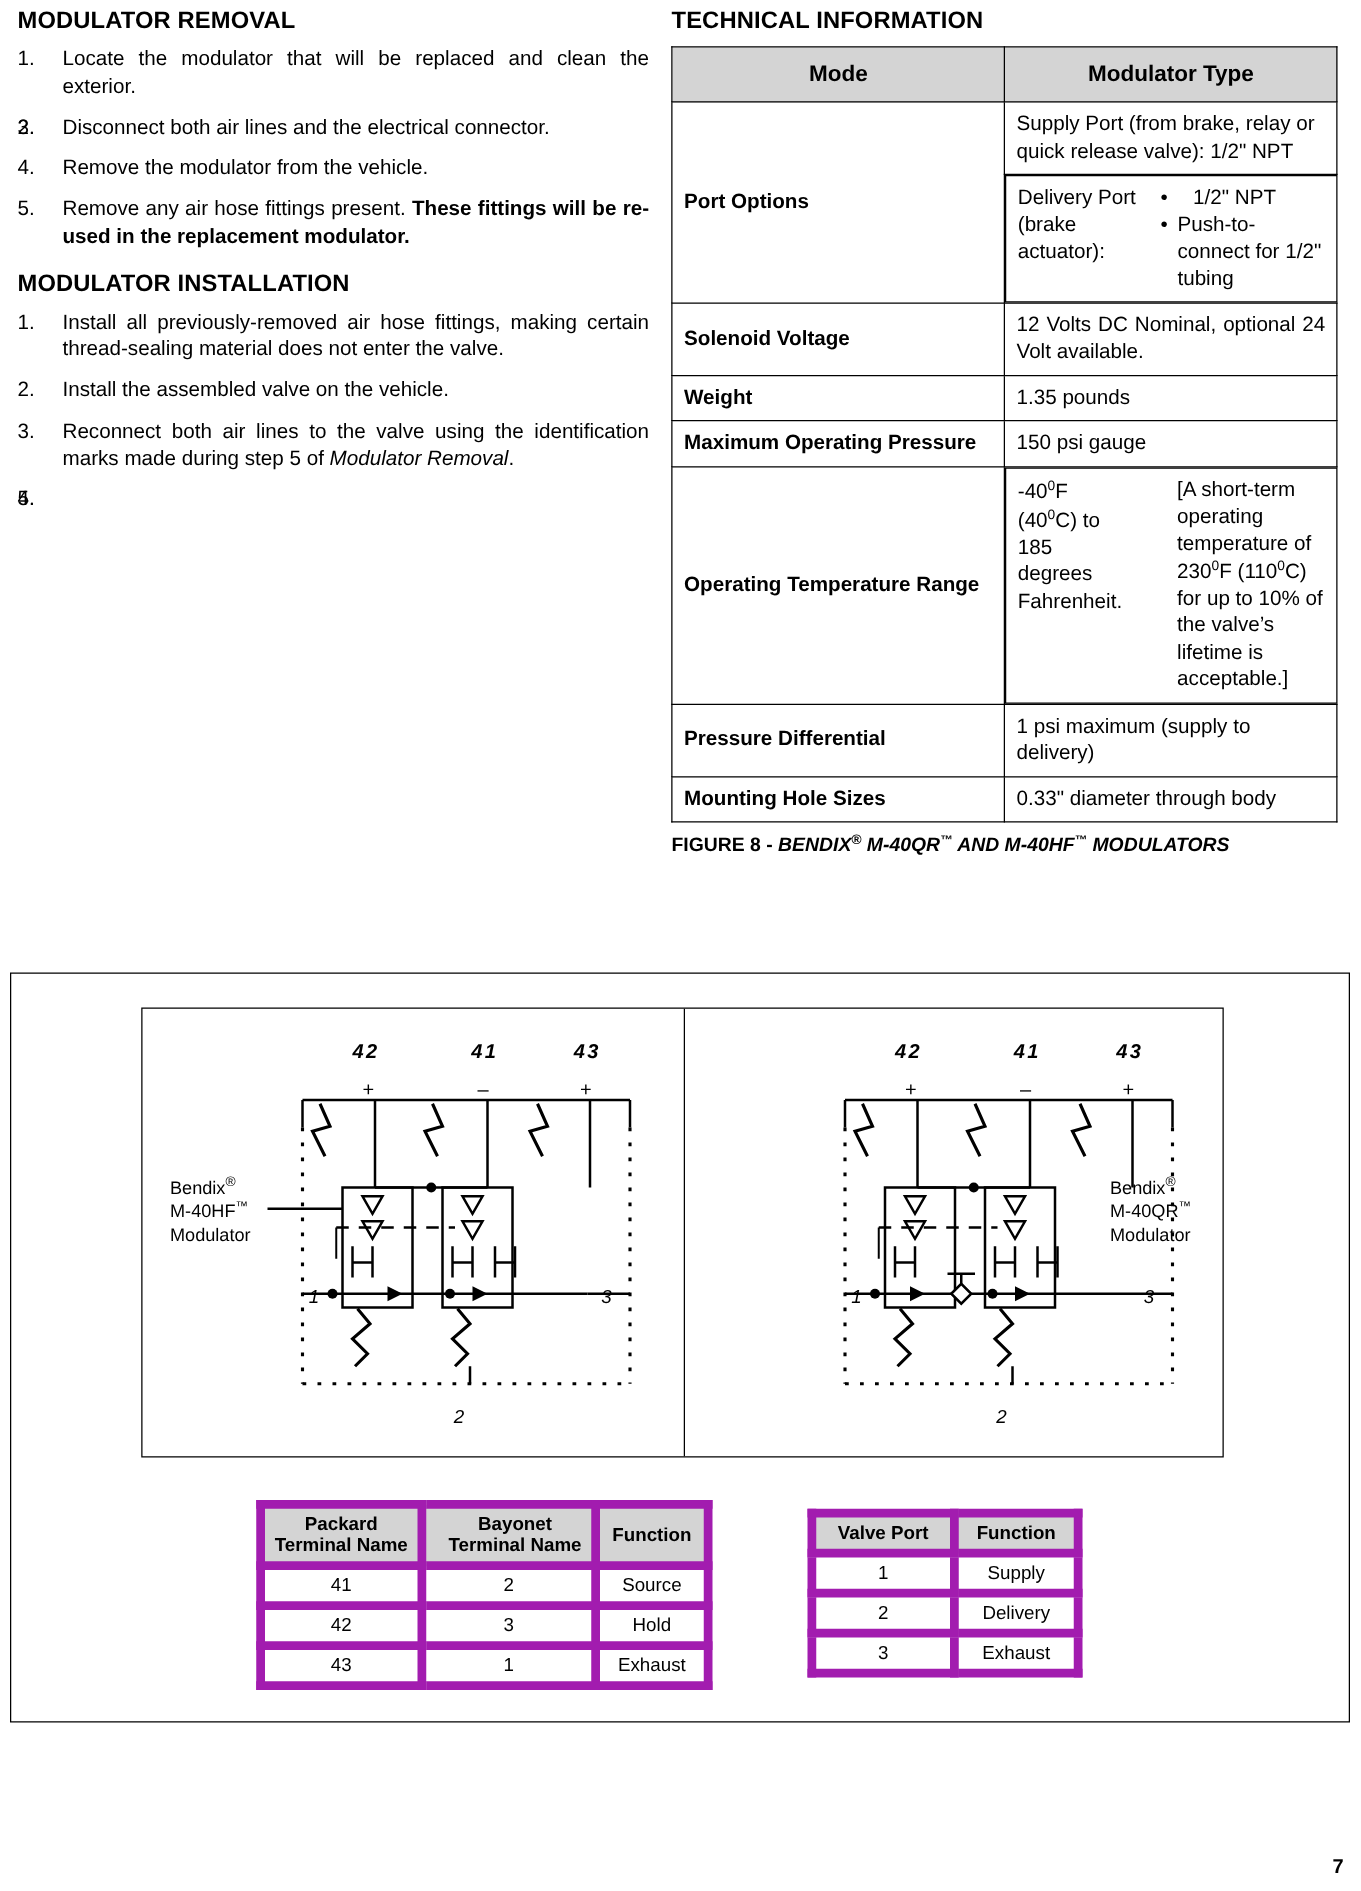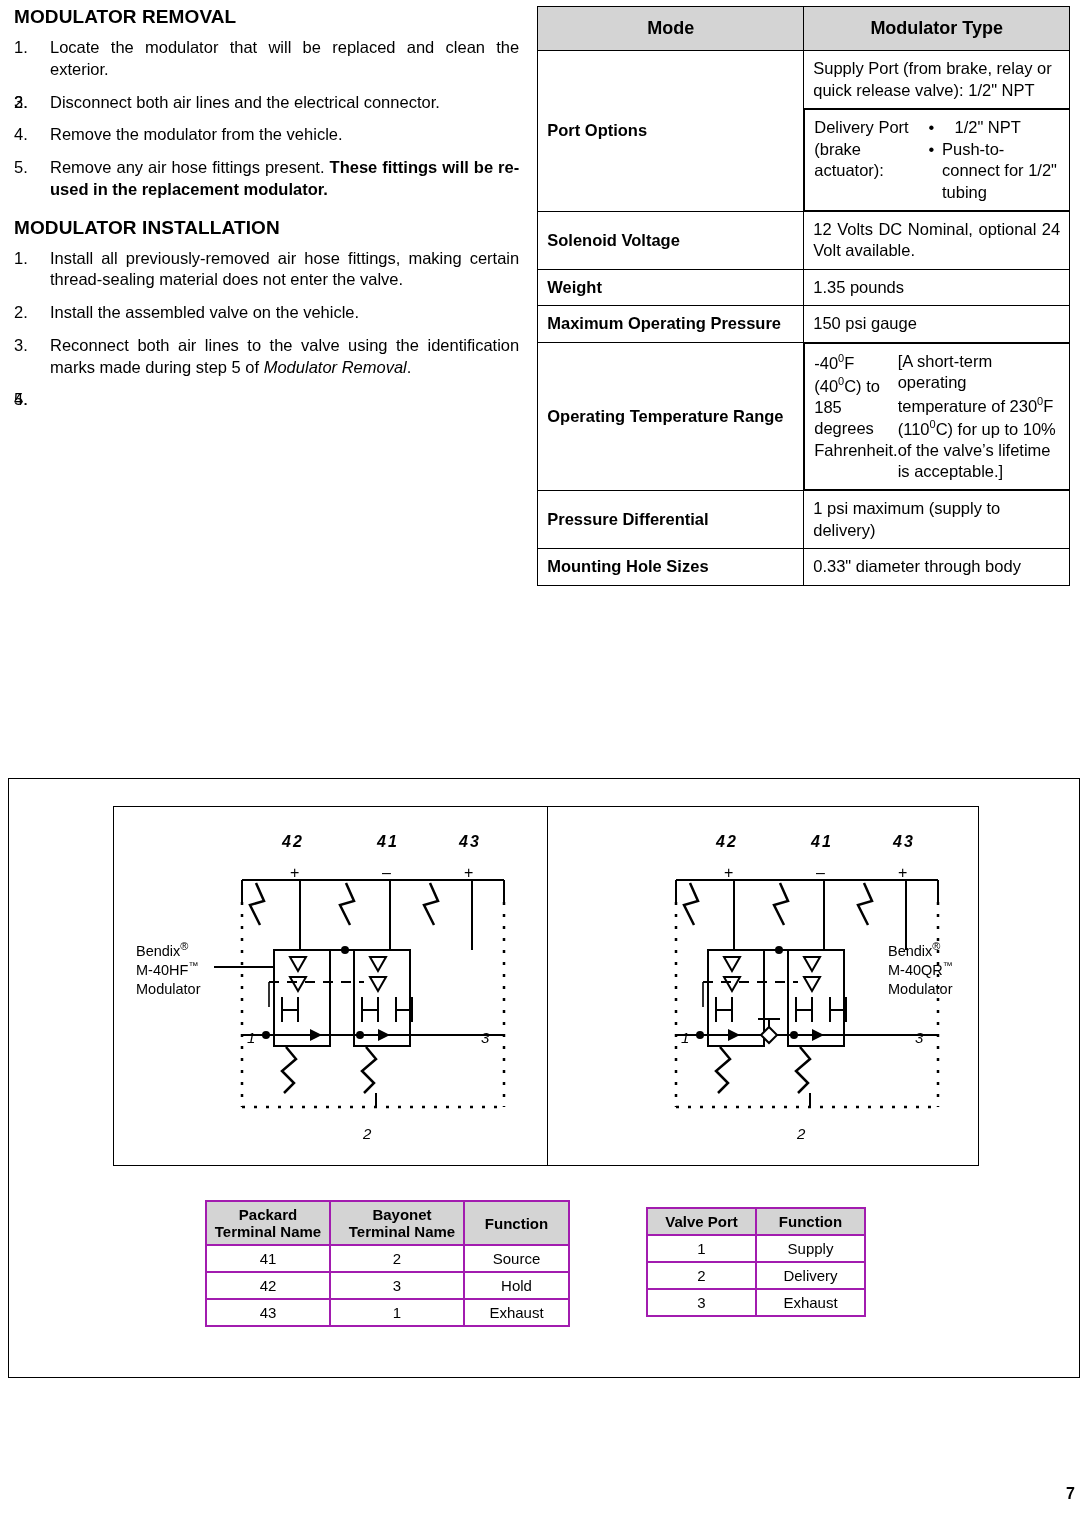--- a/index.html
+++ b/index.html
@@ -59,21 +59,21 @@
     padding:10px 6px;
   }
   table.tech td.label { font-weight:bold; vertical-align:middle; width:148px; }
   table.tech td.val { vertical-align:middle; }
   table.tech td.val.top { vertical-align:top; }
   .sup { font-size:11px; vertical-align:super; }
   .bullets { margin:0; padding:0; list-style:none; }
   .bullets li { display:flex; }
   .bullets li .b { width:26px; }
   p.tline { margin:0 0 11px 0; }
-  p.tline:last-child { margin-bottom:0; }
+  p.tline:last-child { margin-bottom:0;margin-left:44px; }
 
   .fig-caption {
     font-size:15.5px; font-weight:bold; margin:7px 0 0 0; line-height:1.3;
   }
   .fig-caption i { font-style:italic; }
   .tm { font-size:10px; vertical-align:super; }
   .reg { font-size:11px; vertical-align:super; }
 
   
   .figbox {
@@ -105,21 +105,21 @@
   .signpm { position:absolute; font-size:16px; }
   .portnum { position:absolute; font-size:15px; font-style:italic; }
   .devlabel {
     position:absolute; font-size:14.5px; line-height:1.28; text-align:left;
   }
 
   
   table.small {
     border-collapse:collapse; font-size:15px; text-align:center;
   }
-  table.small th, table.small td { border:2px solid #a21caf; padding:4px 6px; }
+  table.small th, table.small td { border:7px solid #a21caf; padding:4px 6px; }
   table.small th { background:#d4d4d4; font-weight:bold; }
 
   .tbl1 { position:absolute; left:196px; top:421px; width:365px; }
   .tbl1 th:nth-child(1){ width:110px; }
   .tbl1 th:nth-child(2){ width:110px;padding-left:16px; }
   .tbl2 { position:absolute; left:637px; top:428px; width:220px; }
 
   .fig9 {
     position:absolute; left:8px; top:1390px;
     font-size:15.5px; font-weight:bold;
@@ -181,20 +181,21 @@
         <li>
           <span class="num">4.</span>
         </li>
         <li>
           <span class="num">5.</span>
         </li>
       </ol>
     </div>
 
     <div class="col-right">
+      <h2 class="section">TECHNICAL INFORMATION</h2>
 
       <table class="tech">
         <thead>
           <tr>
             <th>Mode</th>
             <th>Modulator Type</th>
           </tr>
         </thead>
         <tbody>
           <tr>
@@ -240,20 +241,21 @@
             <td class="label">Pressure Differential</td>
             <td class="val">1 psi maximum (supply to delivery)</td>
           </tr>
           <tr>
             <td class="label">Mounting Hole Sizes</td>
             <td class="val">0.33" diameter through body</td>
           </tr>
         </tbody>
       </table>
 
+      <p class="fig-caption"><span>FIGURE 8 - </span><i><span>BENDIX</span><span class="reg">®</span><span> M-40QR</span><span class="tm">™</span><span> AND M-40HF</span><span class="tm">™</span><span> MODULATORS</span></i></p>
     </div>
   </div>
 
   <div class="figbox">
 
     <div class="schem-outer">
       <div class="schem-divider"></div>
 
       <div class="half left">
         <span class="termnum" style="left:168px; top:26px;">42</span>

